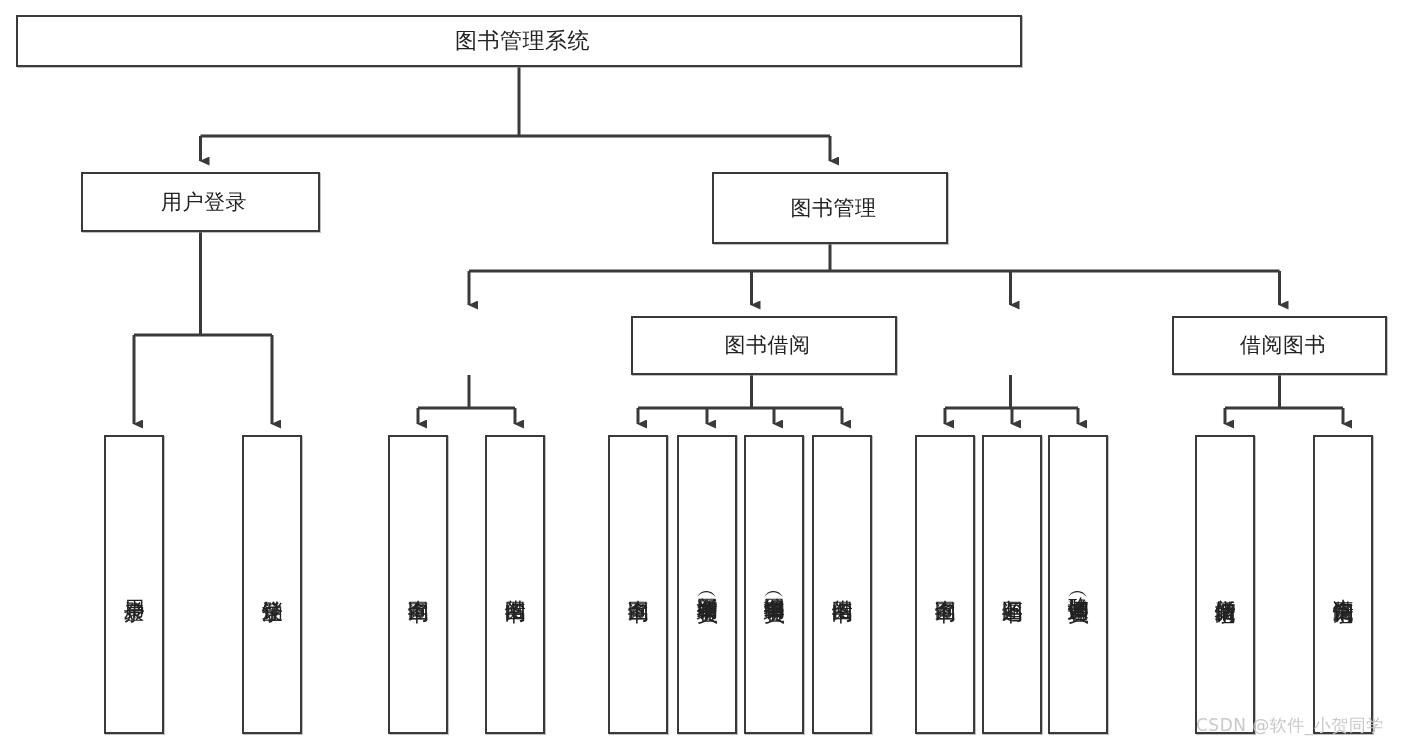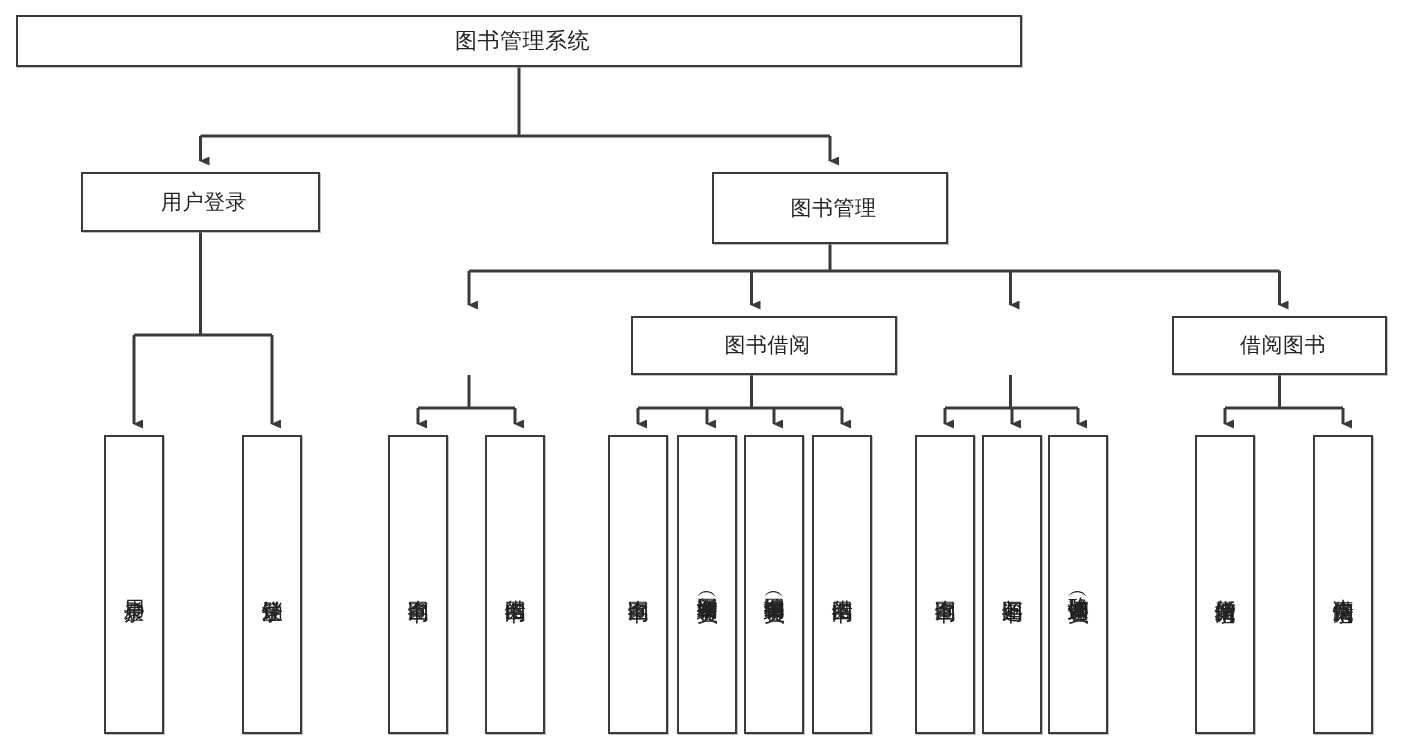--- a/index.html
+++ b/index.html
@@ -134,14 +134,15 @@
   <div class="node node-v" style="left: 744px; top: 435px; width: 60px; height: 299px;">编辑图书（管理员）</div>
   <div class="node node-v" style="left: 812px; top: 435px; width: 60px; height: 299px;">借阅图书</div>
 
   <div class="node node-v" style="left: 915px; top: 435px; width: 60px; height: 299px;">查询图书</div>
   <div class="node node-v" style="left: 982px; top: 435px; width: 60px; height: 299px;">归还图书</div>
   <div class="node node-v" style="left: 1048px; top: 435px; width: 60px; height: 299px;">确认归还（管理员）</div>
 
   <div class="node node-v" style="left: 1195px; top: 435px; width: 60px; height: 299px;">新增借阅记录</div>
   <div class="node node-v" style="left: 1313px; top: 435px; width: 60px; height: 299px;">查询借阅记录</div>
 
+  <div class="watermark" style="left:1196px; top:714px;">CSDN @软件_小贺同学</div>
 
 </div>
 
 </body></html>

